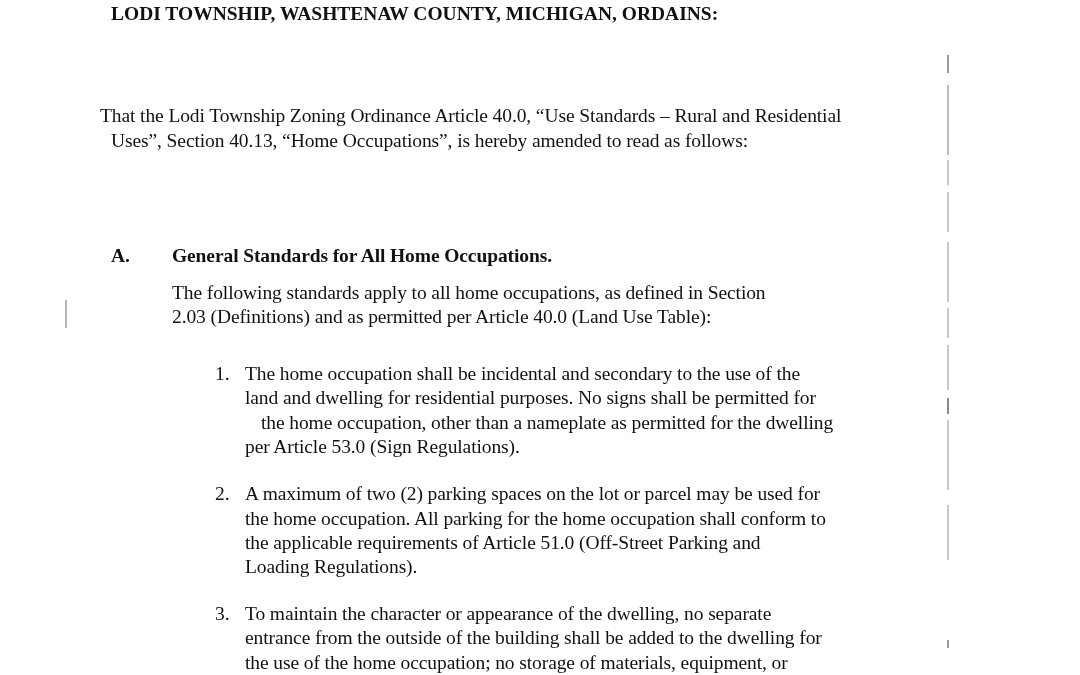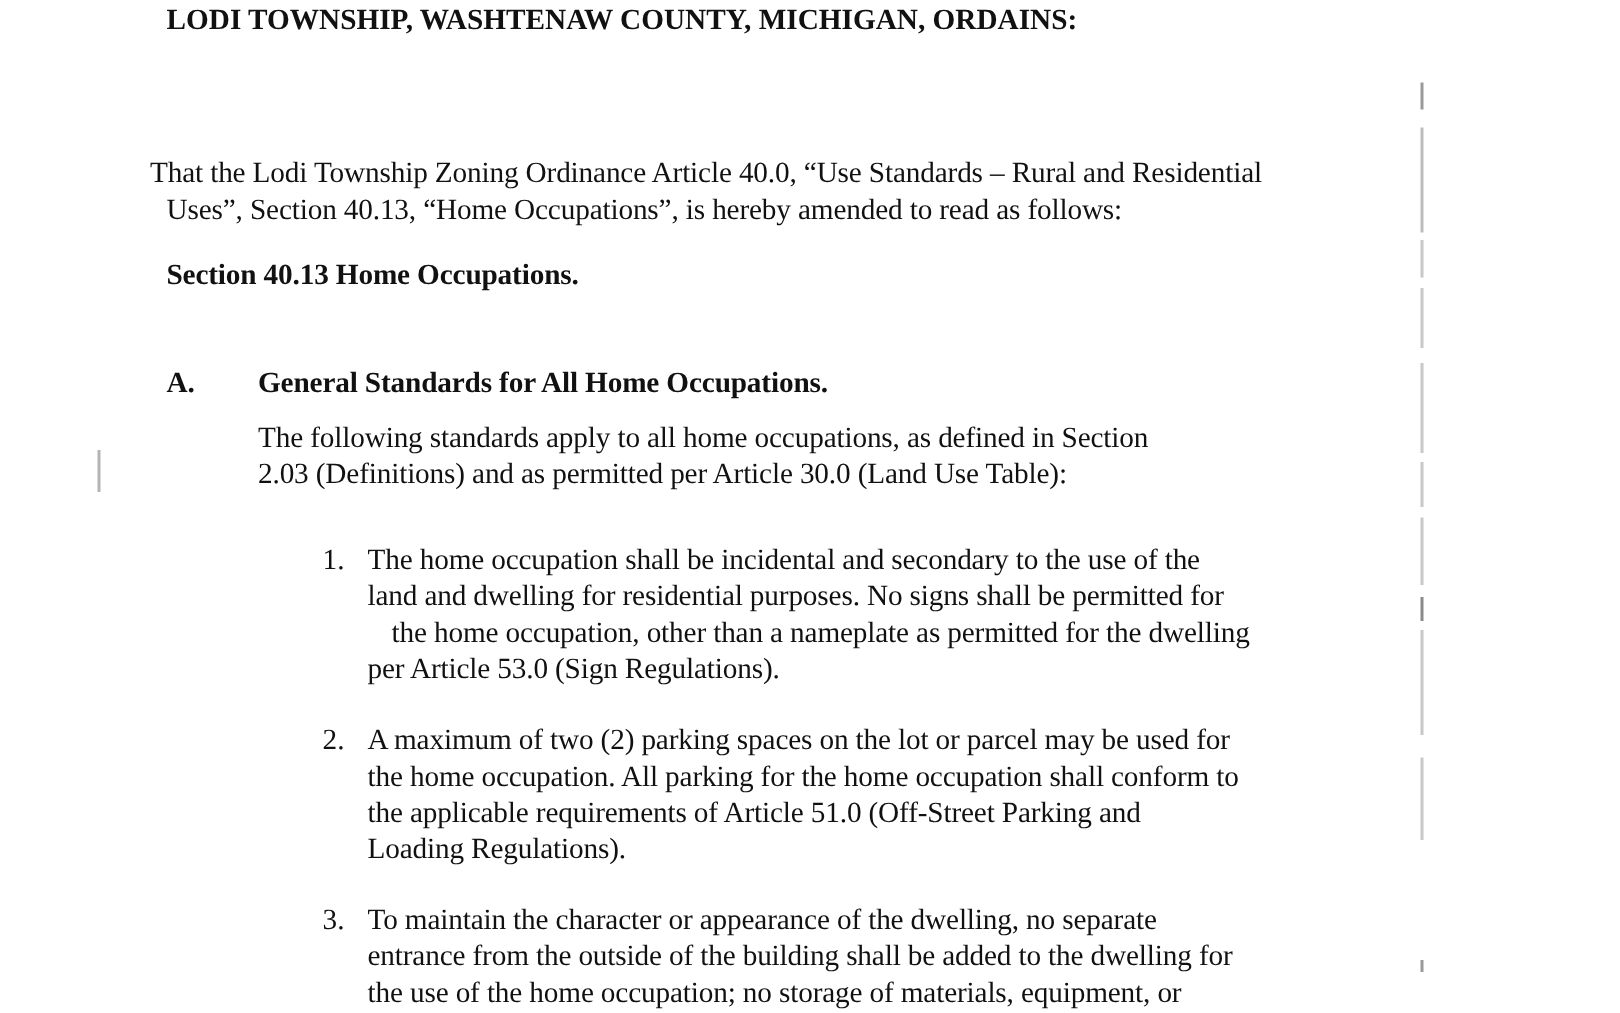--- a/index.html
+++ b/index.html
@@ -66,28 +66,27 @@
 <div class="page">
 
   <div class="line heading-main" style="left:111px; top:2px;">LODI TOWNSHIP, WASHTENAW COUNTY, MICHIGAN, ORDAINS:</div>
 
 
   <div>
     <div class="line" style="left:100px; top:104px;">That the Lodi Township Zoning Ordinance Article 40.0, “Use Standards – Rural and Residential</div>
     <div class="line" style="left:111px; top:129px;">Uses”, Section 40.13, “Home Occupations”, is hereby amended to read as follows:</div>
   </div>
 
-  <div class="line bold" style="left:111px; top:172px;">Section 40.13 Home Occupations.</div>
 
 
   <div>
     <div class="line bold" style="left:111px; top:244px;">A.</div>
     <div class="line bold" style="left:172px; top:244px;">General Standards for All Home Occupations.</div>
     <div class="line" style="left:172px; top:281px;">The following standards apply to all home occupations, as defined in Section</div>
-    <div class="line" style="left:172px; top:305px;">2.03 (Definitions) and as permitted per Article 30.0 (Land Use Table):</div>
+    <div class="line" style="left:172px; top:305px;">2.03 (Definitions) and as permitted per Article 40.0 (Land Use Table):</div>
   </div>
 
   <div>
 
     <div>
       <div class="list-num" style="left:215px; top:362px;">1.</div>
       <div class="line" style="left:245px; top:362px;">The home occupation shall be incidental and secondary to the use of the</div>
       <div class="line" style="left:245px; top:386px;">land and dwelling for residential purposes. No signs shall be permitted for</div>
       <div class="line" style="left:245px; top:411px;margin-left:16px;">the home occupation, other than a nameplate as permitted for the dwelling</div>
       <div class="line" style="left:245px; top:435px;">per Article 53.0 (Sign Regulations).</div>

